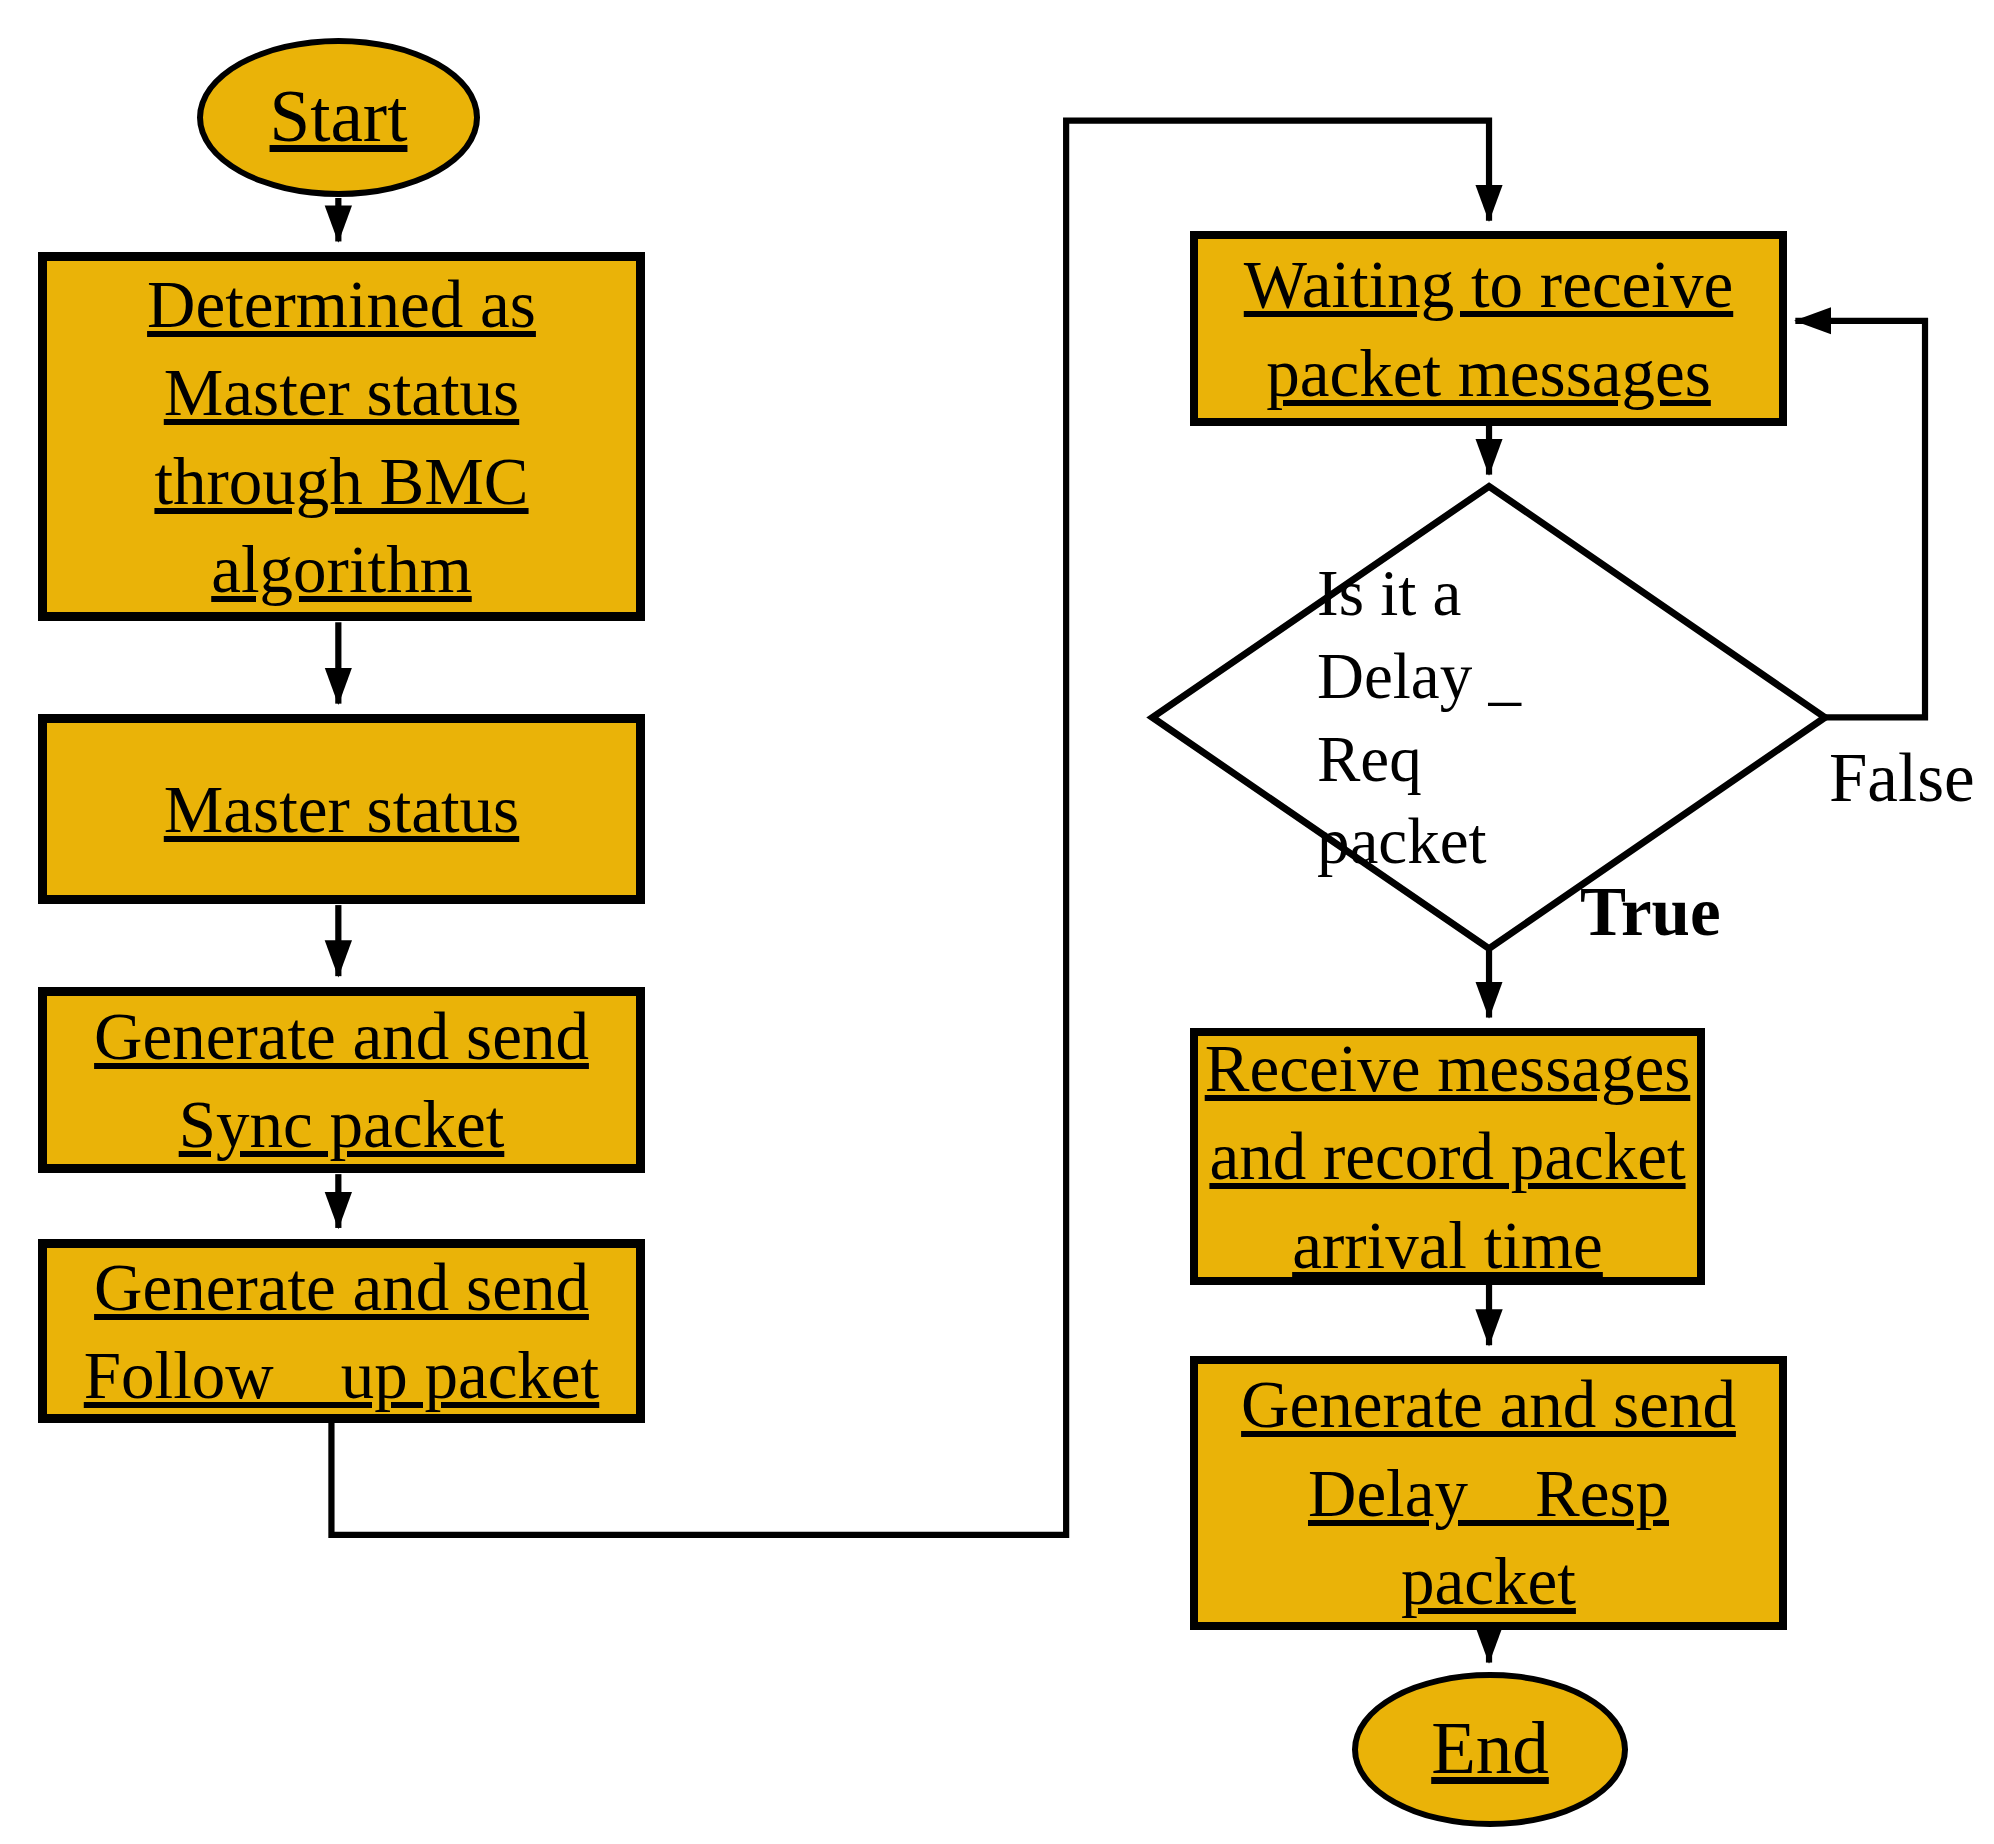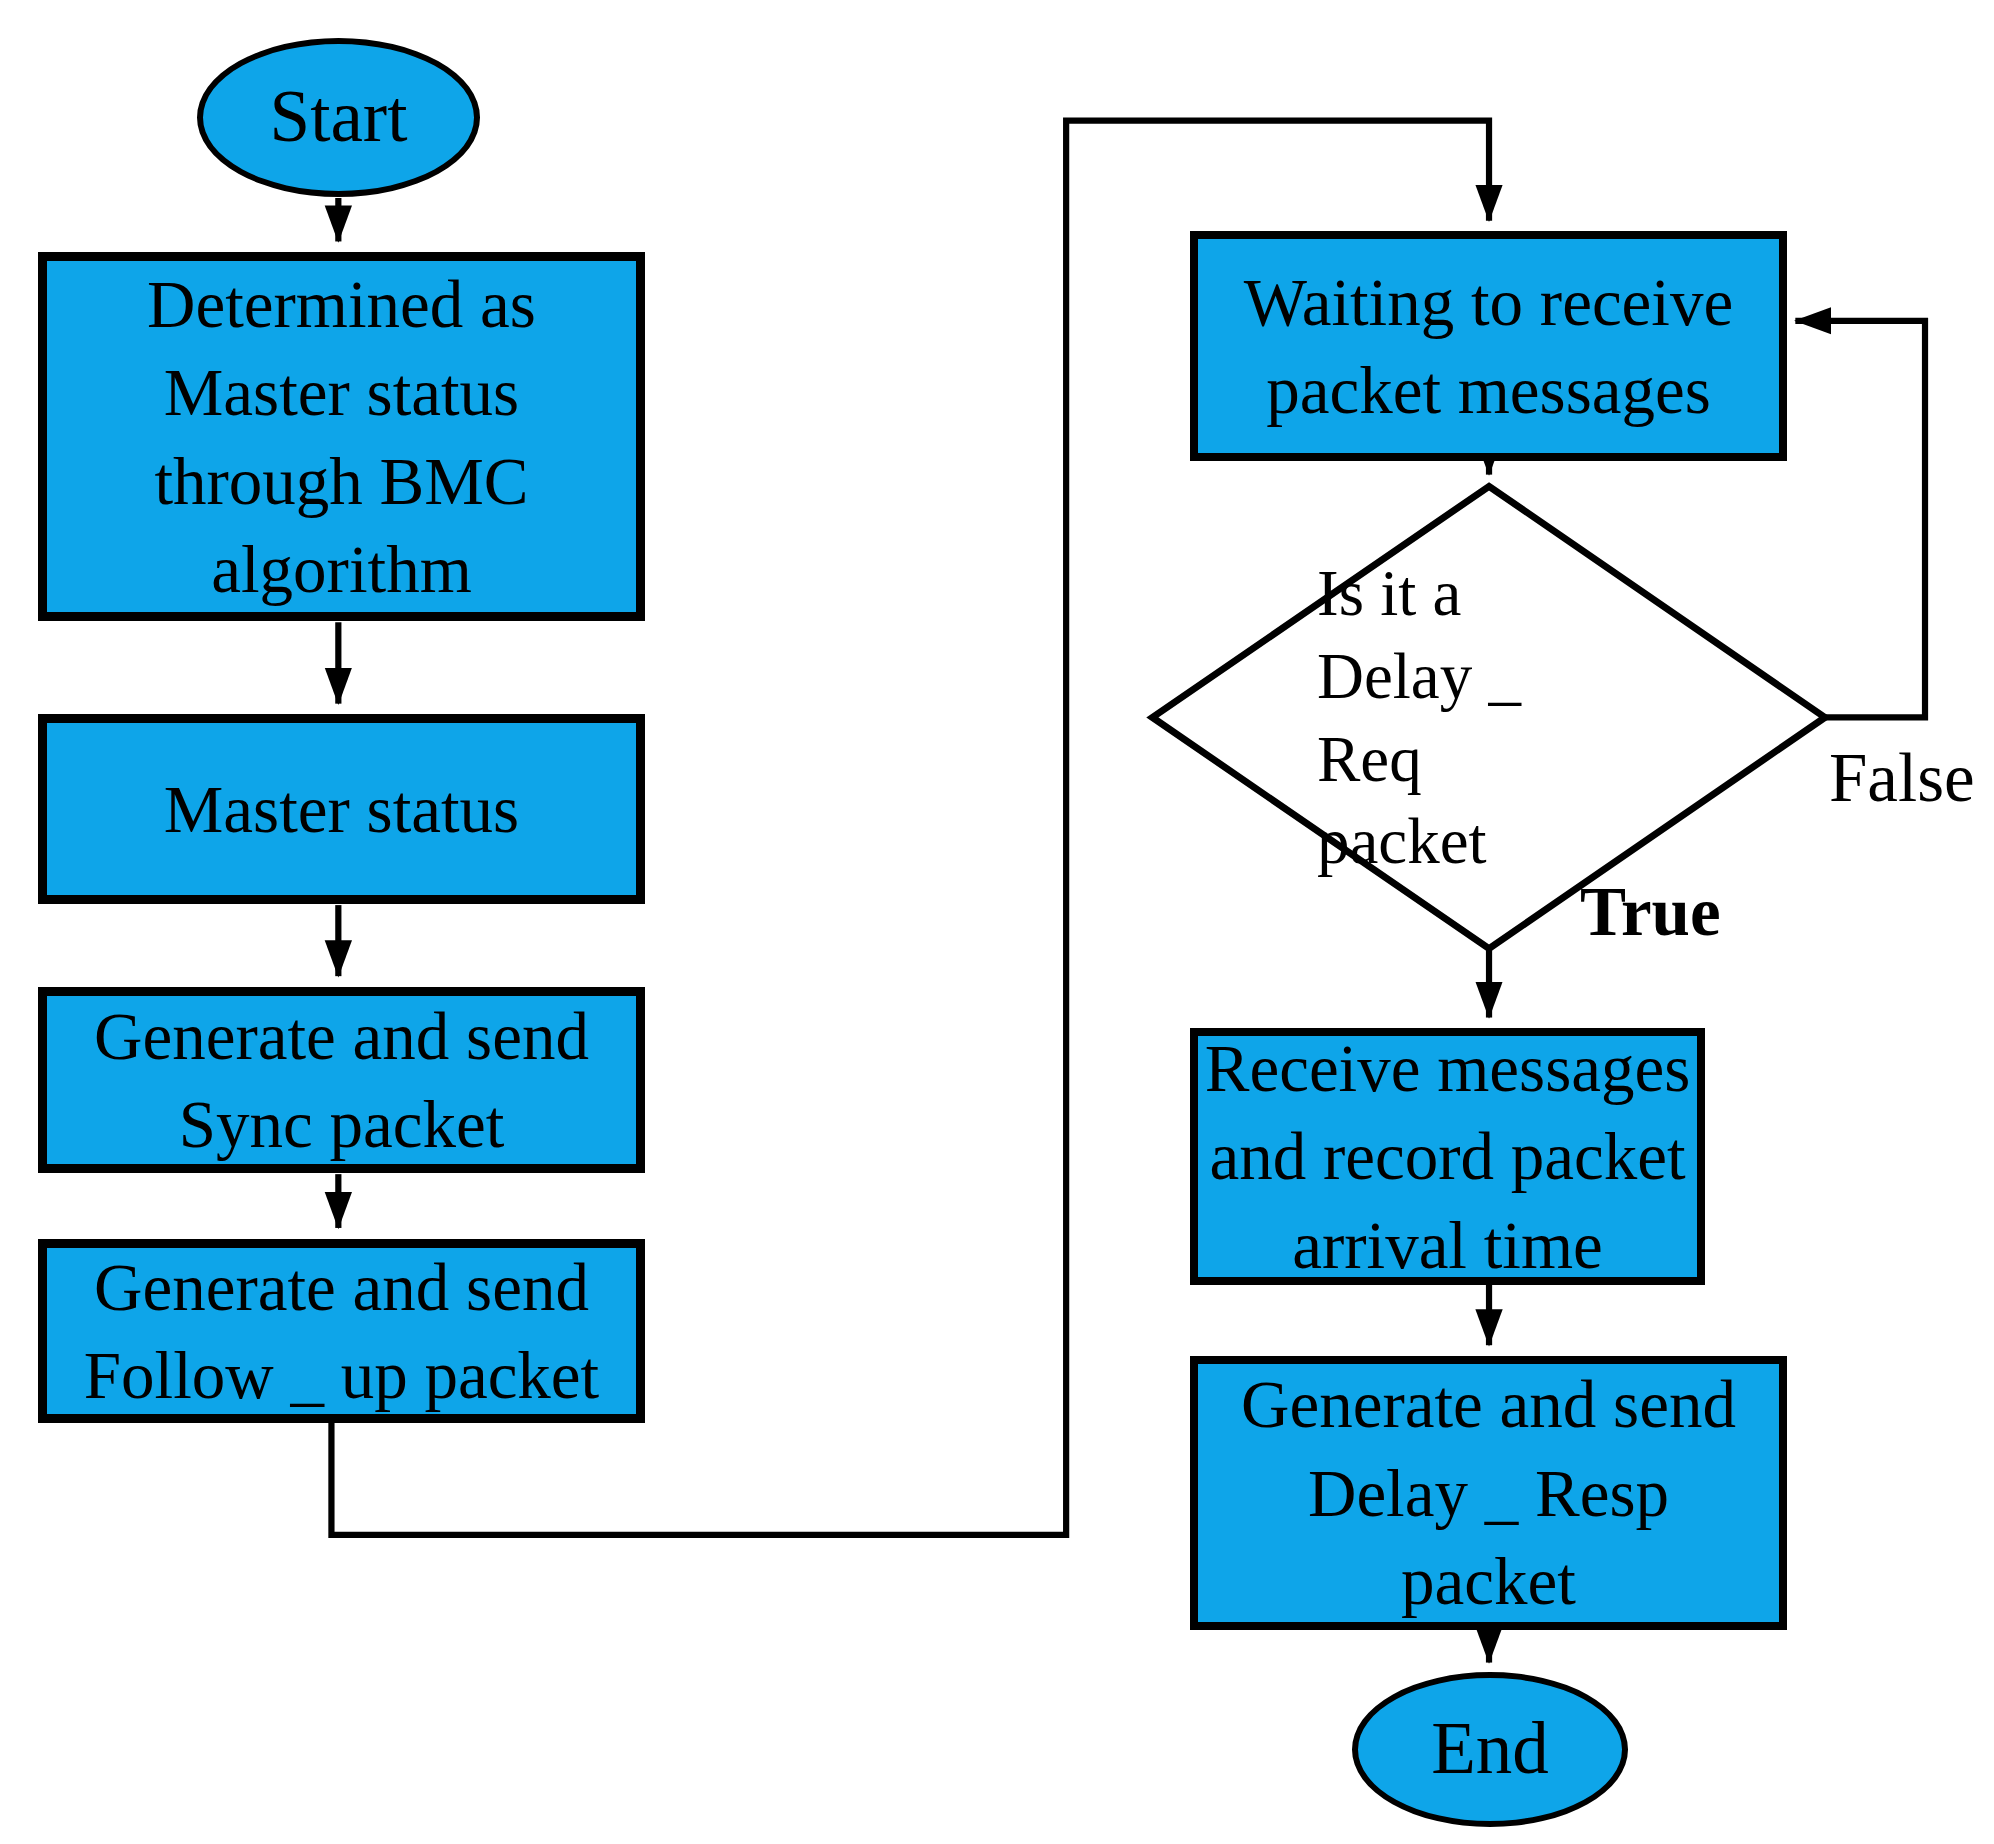--- a/index.html
+++ b/index.html
@@ -3,40 +3,40 @@
 <meta charset="utf-8">
 <style>
   html,body{margin:0;padding:0;background:#ffffff;}
   .stage{
     position:relative;width:1995px;height:1844px;background:#ffffff;
     font-family:"Liberation Serif","DejaVu Serif",serif;color:#000;
     overflow:hidden;
   }
   svg.wires{position:absolute;left:0;top:0;width:1995px;height:1844px;}
   .node{
-    position:absolute;background:#0ea5e9;border:9px solid #000;
+    position:absolute;background:#eab308;border:9px solid #000;
     box-sizing:border-box;display:flex;flex-direction:column;
     align-items:center;justify-content:center;text-align:center;
-    font-size:67px;line-height:1.32;white-space:nowrap;
+    font-size:67px;line-height:1.32;white-space:nowrap;text-decoration:underline;
   }
   .terminator{border-radius:50%;border-width:6.2px;font-size:73px;}
   .rnode{border-width:8.3px;}
   .diamond-label{
     position:absolute;display:flex;flex-direction:column;align-items:flex-start;
     justify-content:center;text-align:center;font-size:65px;line-height:1.27;
     background:transparent;white-space:nowrap;
   }
   .dlabel{position:absolute;font-size:69px;line-height:1;white-space:nowrap;}
   
   #n-start{left:197px;top:38px;width:283px;height:159px;}
   #n-bmc{left:38px;top:252px;width:607px;height:369px;}
   #n-master{left:38px;top:714px;width:607px;height:190px;}
   #n-sync{left:38px;top:987px;width:607px;height:186px;}
   #n-follow{left:38px;top:1239px;width:607px;height:184px;}
-  #n-waiting{left:1190px;top:231px;width:597px;height:230px;}
+  #n-waiting{left:1190px;top:231px;width:597px;height:195px;}
   #n-receive{left:1190px;top:1028px;width:515px;height:257px;}
   #n-resp{left:1190px;top:1356px;width:597px;height:274px;}
   #n-end{left:1352px;top:1672px;width:276px;height:155px;}
   #d-label{left:1317px;top:552px;width:345px;height:331px;}
   #lbl-false{left:1829px;top:744px;}
   #lbl-true{left:1580px;top:878px;font-weight:bold;}
 </style>
 </head>
 <body>
 

